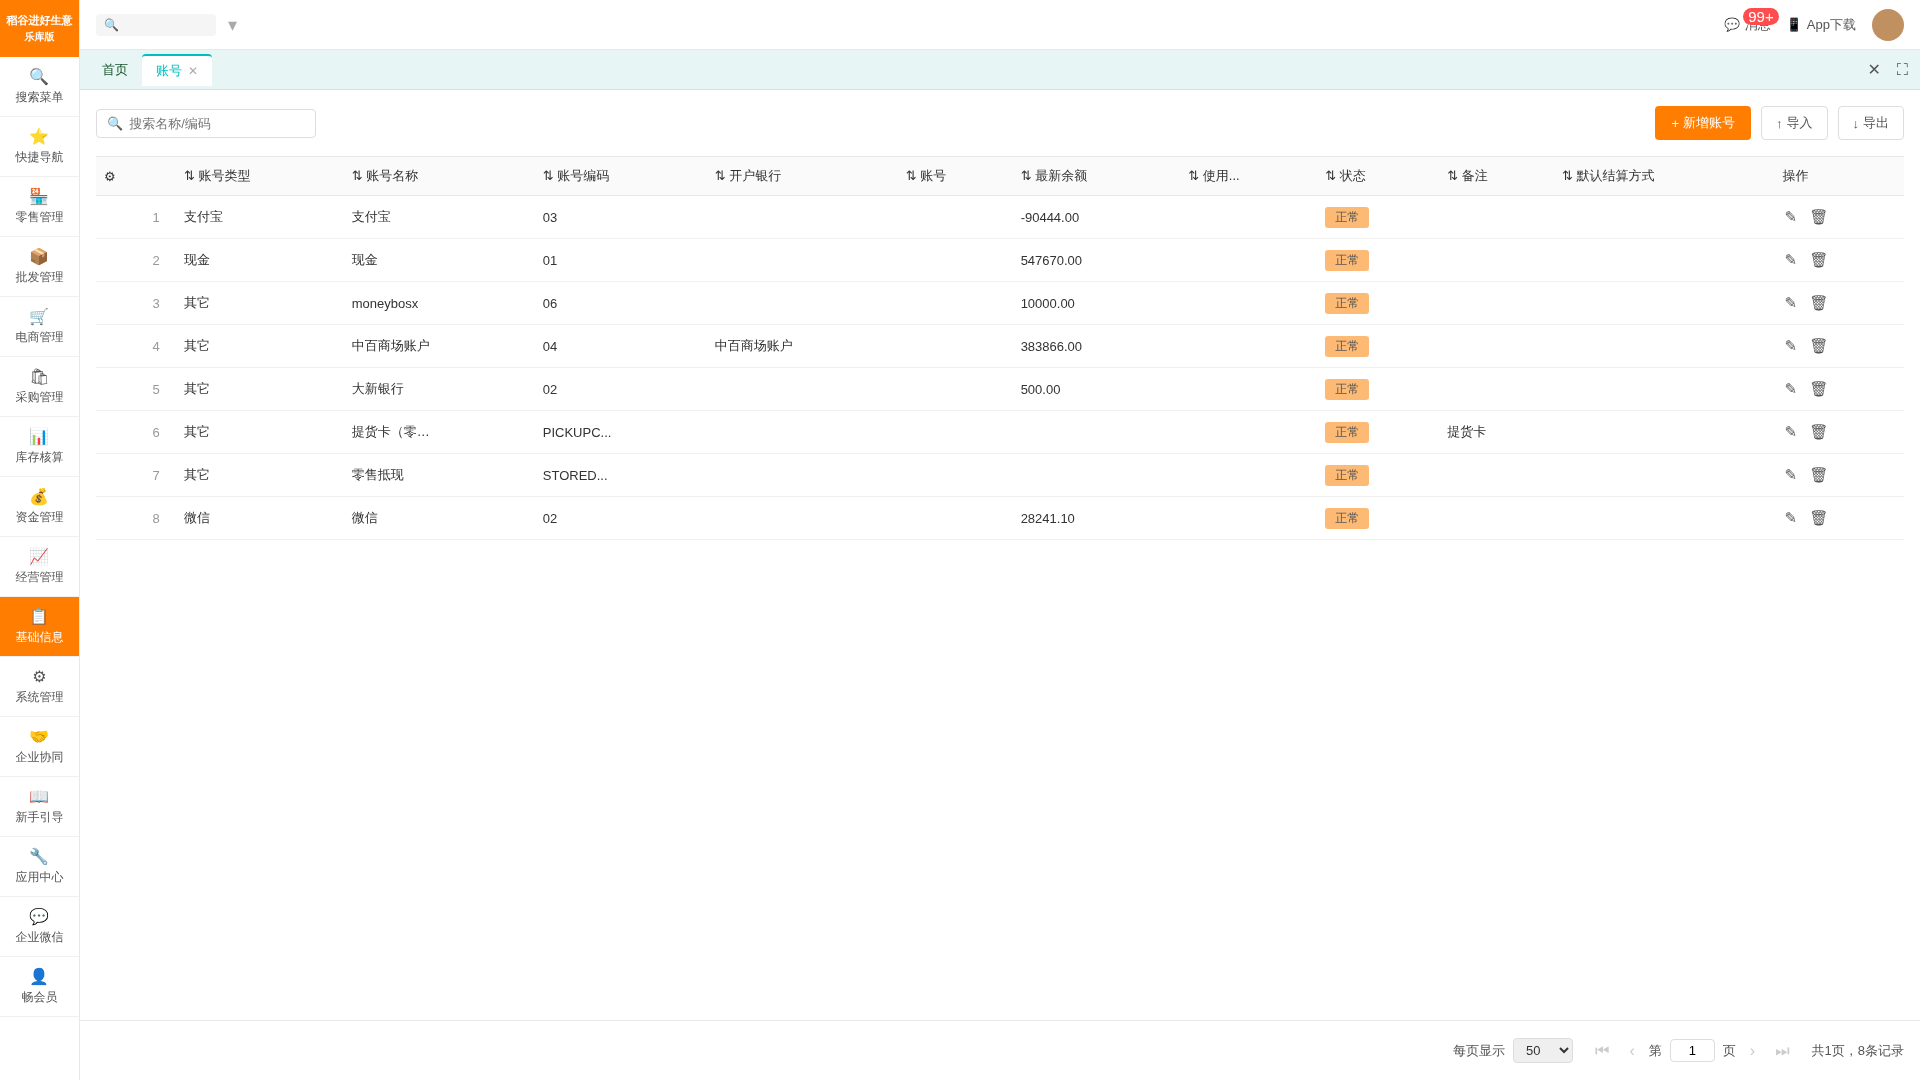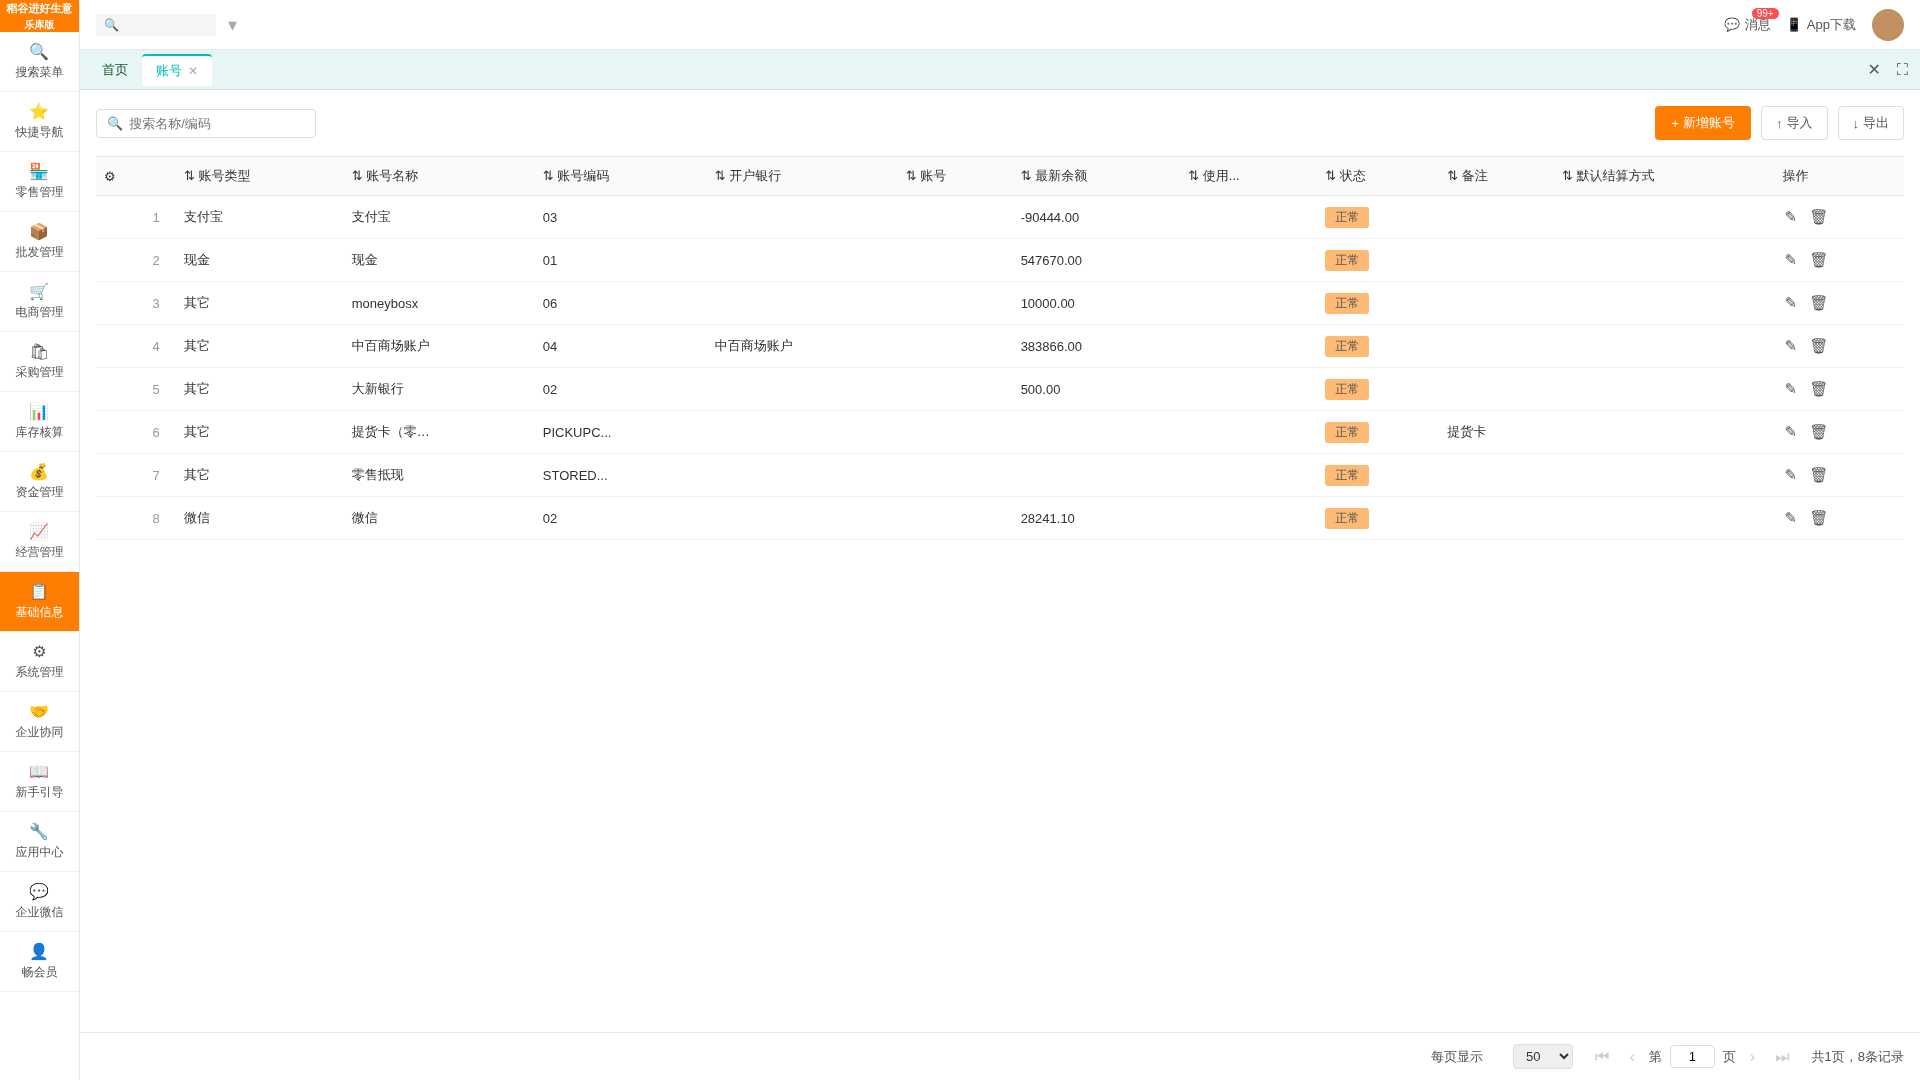--- a/index.html
+++ b/index.html
@@ -9,21 +9,21 @@
     .sidebar {
       width: 80px;
       background: #fff;
       display: flex;
       flex-direction: column;
       border-right: 1px solid #e8e8e8;
       flex-shrink: 0;
     }
     .sidebar-logo {
       background: #ff7d00;
-      height: 32px;
+      height: 57px;
       display: flex;
       align-items: center;
       justify-content: center;
       color: white;
       font-size: 12px;
       font-weight: bold;
       flex-direction: column;
     }
     .sidebar-logo-text { font-size: 10px; color: #fff; margin-top: 2px; }
     .sidebar-item {
@@ -78,21 +78,21 @@
       gap: 4px;
       font-size: 13px;
       color: #555;
       position: relative;
       cursor: pointer;
     }
     .badge {
       background: #ff4d4f;
       color: white;
       border-radius: 10px;
-      font-size: 10px;
+      font-size: 15px;
       padding: 0 5px;
       position: absolute;
       top: -8px;
       right: -8px;
       min-width: 18px;
       text-align: center;
     }
     .topbar-app { display: flex; align-items: center; gap: 4px; font-size: 13px; color: #555; cursor: pointer; }
     .avatar { width: 32px; height: 32px; border-radius: 50%; background: #d9d9d9; overflow: hidden; cursor: pointer; }
 
@@ -219,40 +219,39 @@
       background: #f0f0f0;
       color: #555;
     }
     .status-normal { background: #fdba74; color: #555; }
 
     .action-btns { display: flex; gap: 8px; align-items: center; }
     .action-btn { background: none; border: none; cursor: pointer; color: #555; font-size: 15px; padding: 2px; }
 
     
     .footer {
-      height: 48px;
+      height: 60px;
       background: #fff;
       border-top: 1px solid #e8e8e8;
       display: flex;
       align-items: center;
       justify-content: flex-end;
       padding: 4px 16px;
       gap: 16px;
       font-size: 13px;
       color: #555;
     }
     .footer-perpage { display: flex; align-items: center; gap: 8px; }
     .perpage-select {
       border: 1px solid #ddd;
       border-radius: 4px;
       padding: 3px 8px;
       font-size: 13px;
       color: #333;
       cursor: pointer;
-      margin-left: 22px;
     }
     .pagination { display: flex; align-items: center; gap: 8px; }
     .page-btn {
       border: none;
       background: none;
       cursor: pointer;
       color: #555;
       font-size: 16px;
       padding: 2px 6px;
     }

